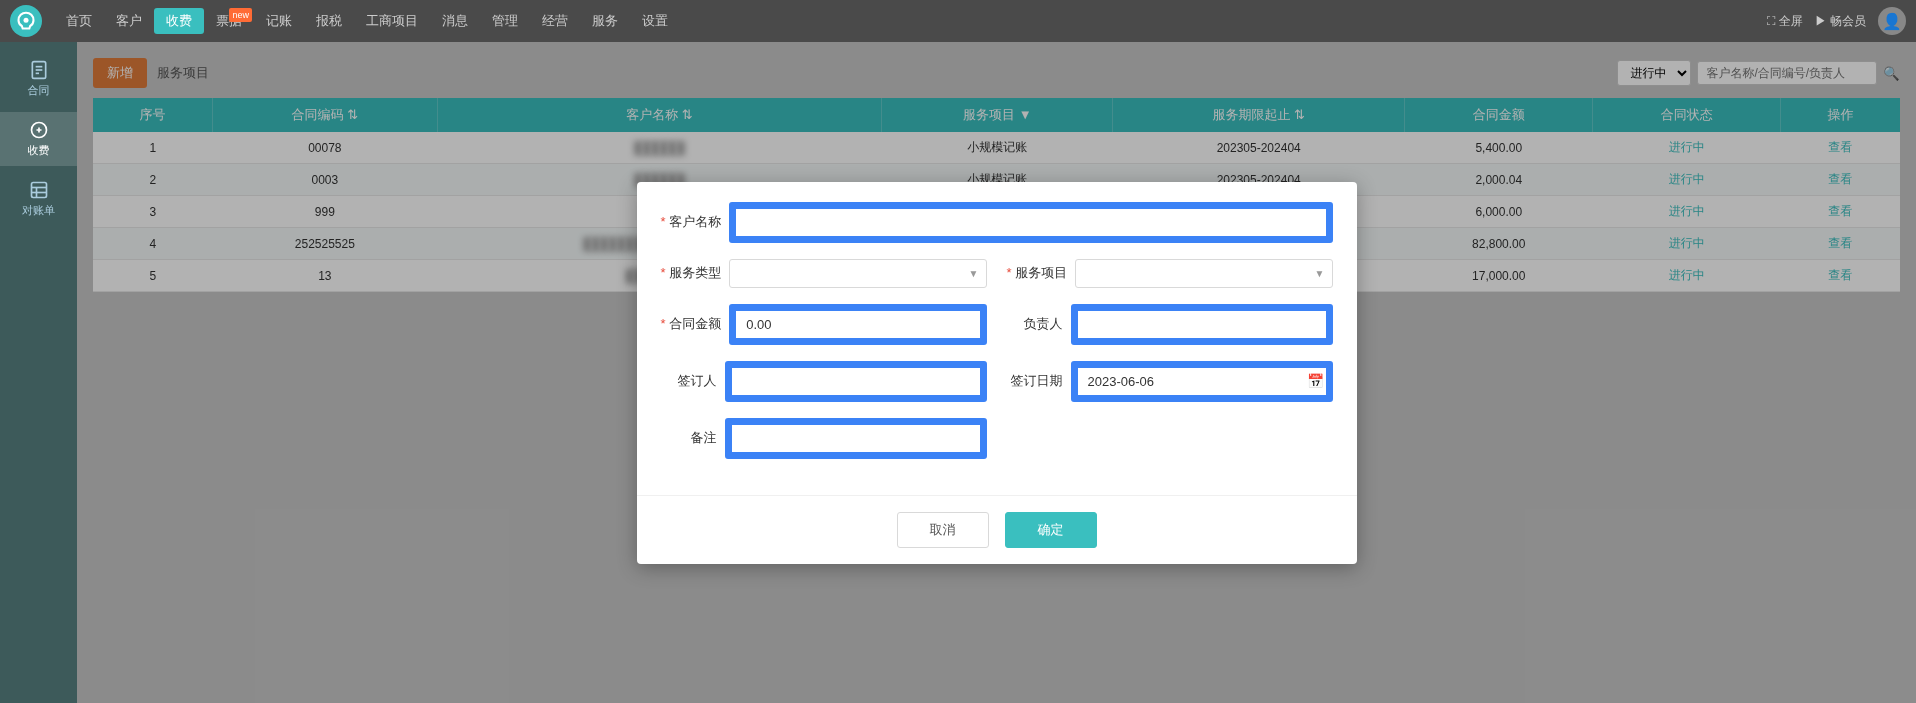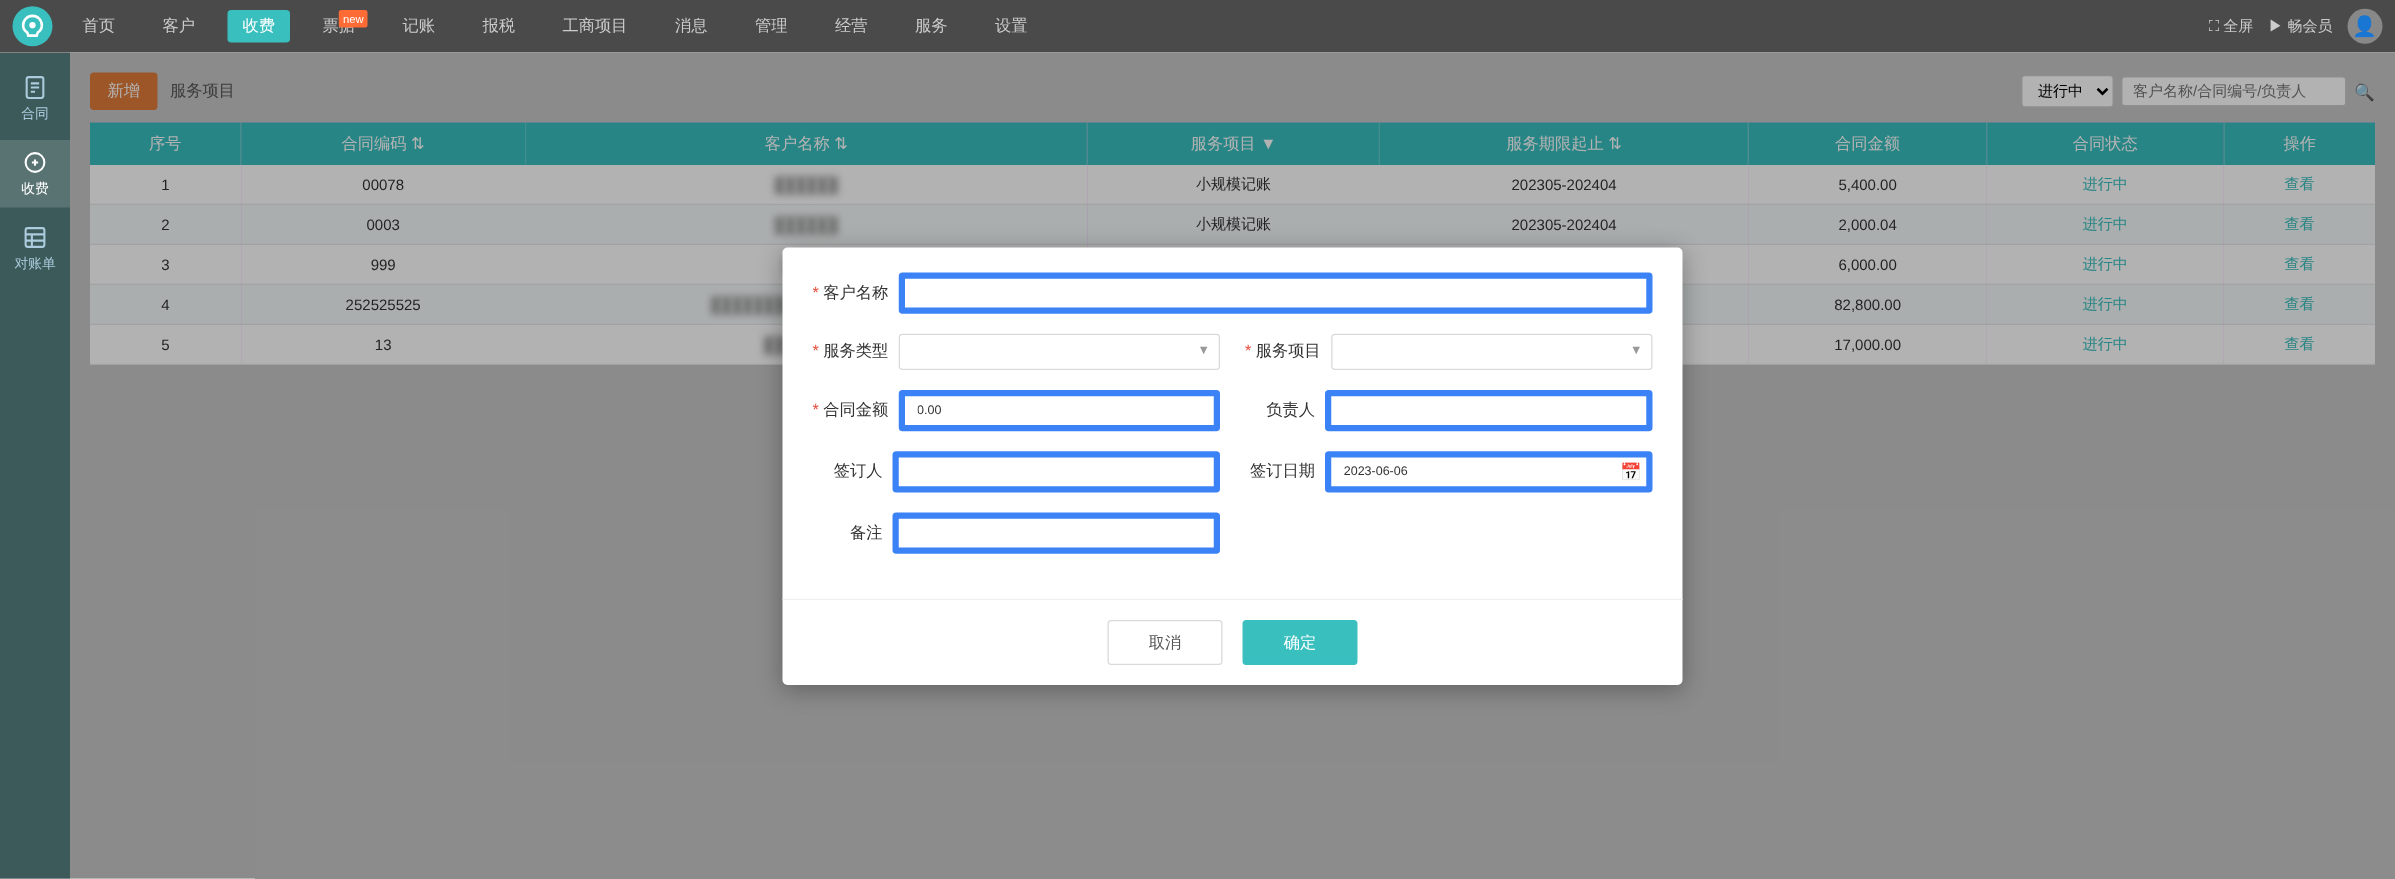--- a/index.html
+++ b/index.html
@@ -21,21 +21,21 @@
       border-radius: 50%;
       display: flex; align-items: center; justify-content: center;
       margin-right: 12px;
       flex-shrink: 0;
     }
     .top-nav .logo svg { width: 20px; height: 20px; }
     .nav-items {
       display: flex;
       align-items: center;
       flex: 1;
-      gap: 14px;
+      gap: 0;
     }
     .nav-item {
       color: #ccc;
       padding: 4px 12px;
       cursor: pointer;
       border-radius: 3px;
       font-size: 13px;
       position: relative;
     }
     .nav-item.active {
@@ -70,21 +70,21 @@
 
     
     .main-layout {
       display: flex;
       flex: 1;
       overflow: hidden;
     }
 
     
     .sidebar {
-      width: 56px;
+      width: 77px;
       background: #3d5a5a;
       display: flex;
       flex-direction: column;
       align-items: center;
       padding-top: 10px;
       gap: 6px;
       flex-shrink: 0;
     }
     .sidebar-item {
       width: 100%;
@@ -153,21 +153,21 @@
       background: #fff;
     }
     .search-icon-btn {
       background: none; border: none; cursor: pointer; color: #888;
     }
 
     
     .data-table {
       width: 100%;
       border-collapse: collapse;
-      background: #f0abfc;
+      background: #f97316;
     }
     .data-table thead tr {
       background: #3abfbf;
       color: #fff;
     }
     .data-table thead th {
       padding: 8px 10px;
       font-weight: normal;
       font-size: 13px;
       text-align: center;
@@ -251,24 +251,24 @@
       white-space: nowrap;
       min-width: 56px;
       text-align: right;
     }
     .form-label.required::before {
       content: '* ';
       color: #e74c3c;
     }
     .form-input {
       flex: 1;
-      border: 5px solid #3b82f6;
+      border: 7px solid #3b82f6;
       border-radius: 3px;
       padding: 6px 10px;
-      font-size: 10px;
+      font-size: 13px;
       outline: none;
       color: #333;
     }
     .form-select-wrapper {
       flex: 1;
       position: relative;
     }
     .form-select {
       width: 100%;
       border: 1px solid #d9d9d9;

